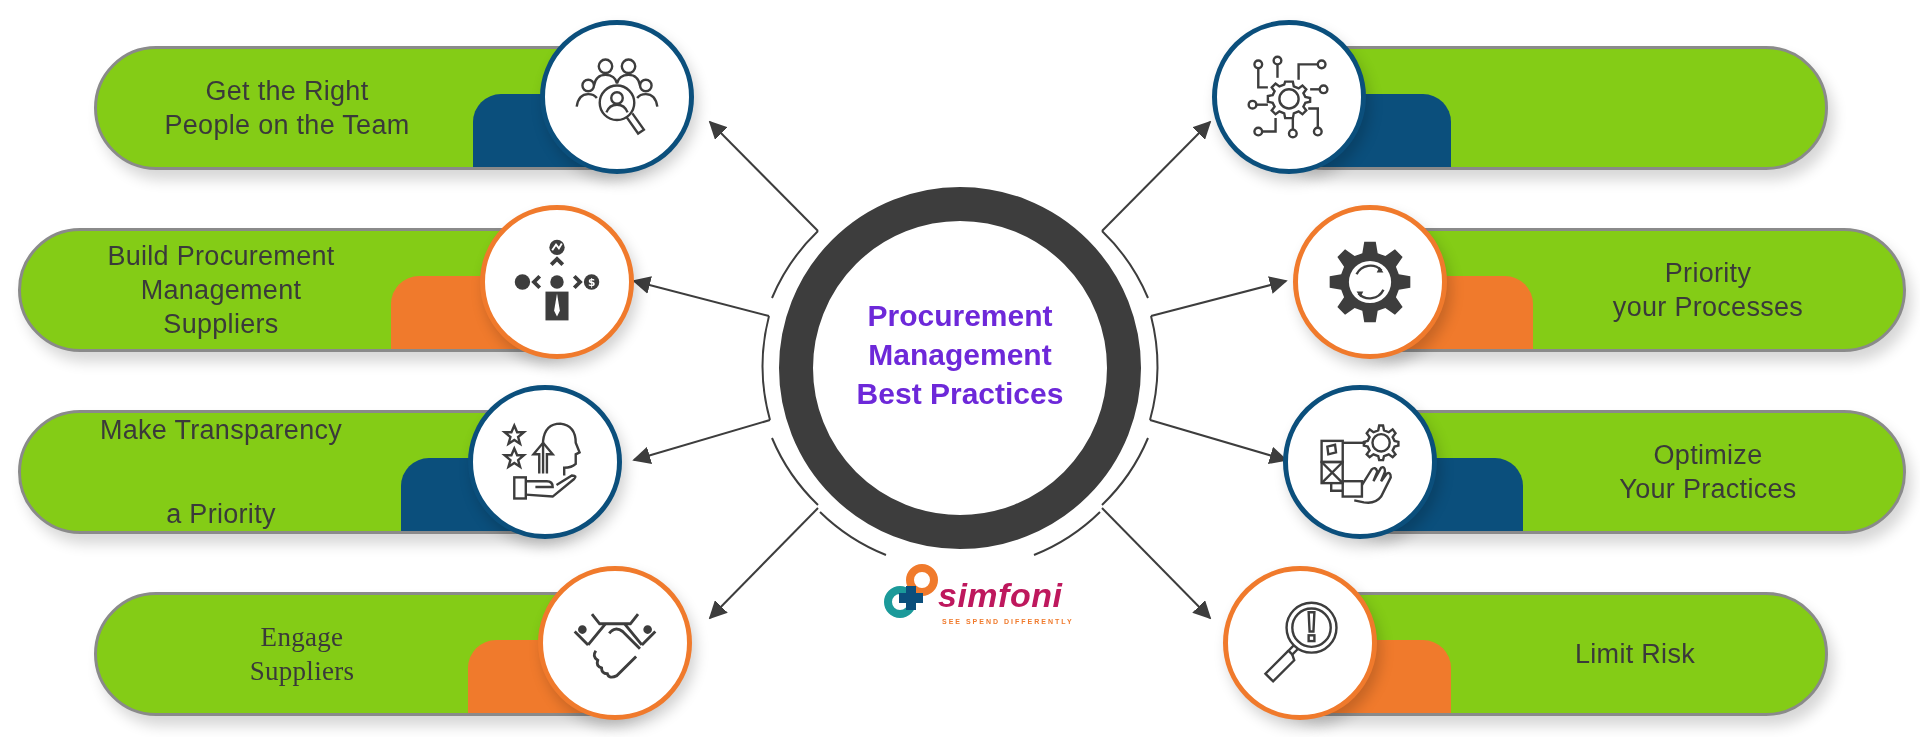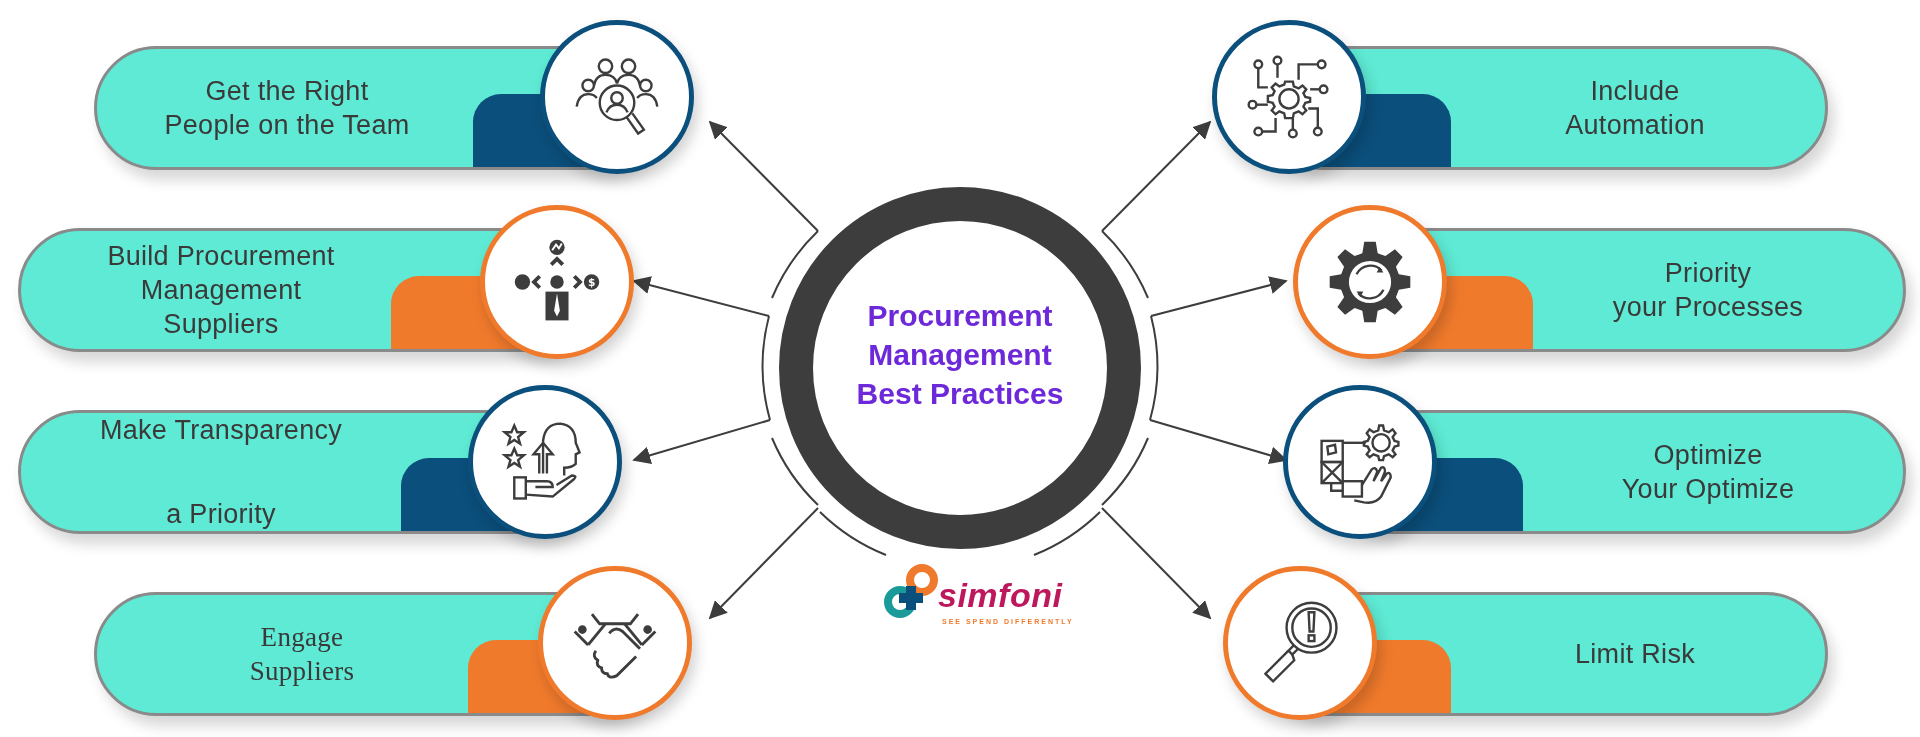--- a/index.html
+++ b/index.html
@@ -1,19 +1,19 @@
 <!DOCTYPE html>
 <html><head>
 <meta charset="utf-8">
 <style>
   html, body { margin:0; padding:0; }
   body { width:1920px; height:737px; background:#ffffff; position:relative; overflow:hidden;
          font-family:"Liberation Sans", "DejaVu Sans", sans-serif; color:#3a3a3a; }
   .canvas { position:absolute; left:0; top:0; width:1920px; height:737px; }
-  .card { position:absolute; height:118px; background:#5eead4; border:3px solid #8a8a8a;
+  .card { position:absolute; height:118px; background:#84cc16; border:3px solid #8a8a8a;
           border-radius:62px; box-shadow:6px 10px 14px rgba(0,0,0,0.16); overflow:hidden; }
   .tab { position:absolute; bottom:0; height:73px; width:200px; border-top-left-radius:28px; }
   .card.right .tab { border-top-left-radius:0; border-top-right-radius:28px; }
   .card-text { position:absolute; top:0; bottom:0; display:flex; flex-direction:column;
                justify-content:center; align-items:center; text-align:center;
                font-size:27px; line-height:34px; color:#3a3a3a; letter-spacing:0.3px; }
   .icon-circle { position:absolute; width:144px; height:144px; border-radius:50%; background:#fff;
                  border:5px solid #0b4f7c; box-shadow:4px 8px 14px rgba(0,0,0,0.18);
                  display:flex; align-items:center; justify-content:center; }
   .icon-circle.orange { border-color:#f07a2c; }
@@ -146,24 +146,20 @@
       <path d="M22 52 L40 30 M78 52 L60 30"></path>
       <path d="M44 40 Q50 32 58 38 L76 56"></path>
       <path d="M30 58 Q26 64 32 68 Q30 74 36 76 Q36 82 42 82 Q44 88 52 84 L72 64"></path>
       <circle cx="16" cy="36" r="3" fill="#3d3d3d"></circle>
         <circle cx="84" cy="36" r="3" fill="#3d3d3d"></circle>
     </svg>
   </div>
 
   <div class="card right" style="left:1262px;top:46px;width:560px;">
     <div class="tab" style="left:-14px;width:200px;background:#0b4f7c;"></div>
-    <div class="card-text" style="left:180px;right:0;">
-      <span>Include</span>
-      <span>Automation</span>
-    </div>
   </div>
   <div class="icon-circle" style="left:1212px;top:20px;">
     <svg viewBox="0 0 100 100" fill="none" stroke="#3d3d3d" stroke-width="2.5">
       <circle cx="50" cy="52" r="10"></circle>
       <path d="M50 34 L54 34 L55 39 L60 41 L64 38 L68 42 L65 46 L67 50 L72 51 L72 55 L67 56 L65 60 L68 64 L64 68 L60 65 L55 67 L54 72 L46 72 L45 67 L40 65 L36 68 L32 64 L35 60 L33 56 L28 55 L28 49 L33 48 L35 44 L32 40 L36 36 L40 39 L45 37 L46 34 z"></path>
       <circle cx="18" cy="16" r="4"></circle>
         <path d="M18 20 L18 40 L28 40"></path>
       <circle cx="38" cy="12" r="4"></circle>
         <path d="M38 16 L38 30"></path>
       <circle cx="84" cy="16" r="4"></circle>
@@ -195,21 +191,21 @@
       <path d="M36 42 A16 16 0 0 1 62 38" stroke="#3d3d3d" stroke-width="2.5" fill="none"></path>
       <path d="M64 58 A16 16 0 0 1 38 62" stroke="#3d3d3d" stroke-width="2.5" fill="none"></path>
       <path d="M60 34 L64 40 L57 40 z M40 66 L36 60 L43 60 z" fill="#3d3d3d"></path>
     </svg>
   </div>
 
   <div class="card right" style="left:1330px;top:410px;width:570px;">
     <div class="tab" style="left:-14px;width:204px;background:#0b4f7c;"></div>
     <div class="card-text" style="left:180px;right:0;text-align:right;">
       <span>Optimize</span>
-      <span>Your Optimize</span>
+      <span>Your Practices</span>
     </div>
   </div>
   <div class="icon-circle" style="left:1283px;top:385px;">
     <svg viewBox="0 0 100 100" fill="none" stroke="#3d3d3d" stroke-width="2.5">
       <circle cx="72" cy="30" r="9"></circle>
       <path d="M70 12 L74 12 L75 17 L80 19 L84 16 L87 20 L84 24 L86 28 L90 29 L90 33 L86 34 L84 38 L87 42 L84 45 L80 42 L75 44 L74 48 L70 48 L69 44 L64 42 L60 45 L57 42 L60 38 L58 34 L54 33 L54 29 L58 28 L60 24 L57 20 L60 16 L64 19 L69 17 z"></path>
       <rect x="10" y="28" width="22" height="22"></rect>
       <rect x="10" y="50" width="22" height="22"></rect>
       <path d="M10 50 L32 72 M32 50 L10 72"></path>
       <path d="M16 34 L24 32 L25 40 L17 42 z"></path>

